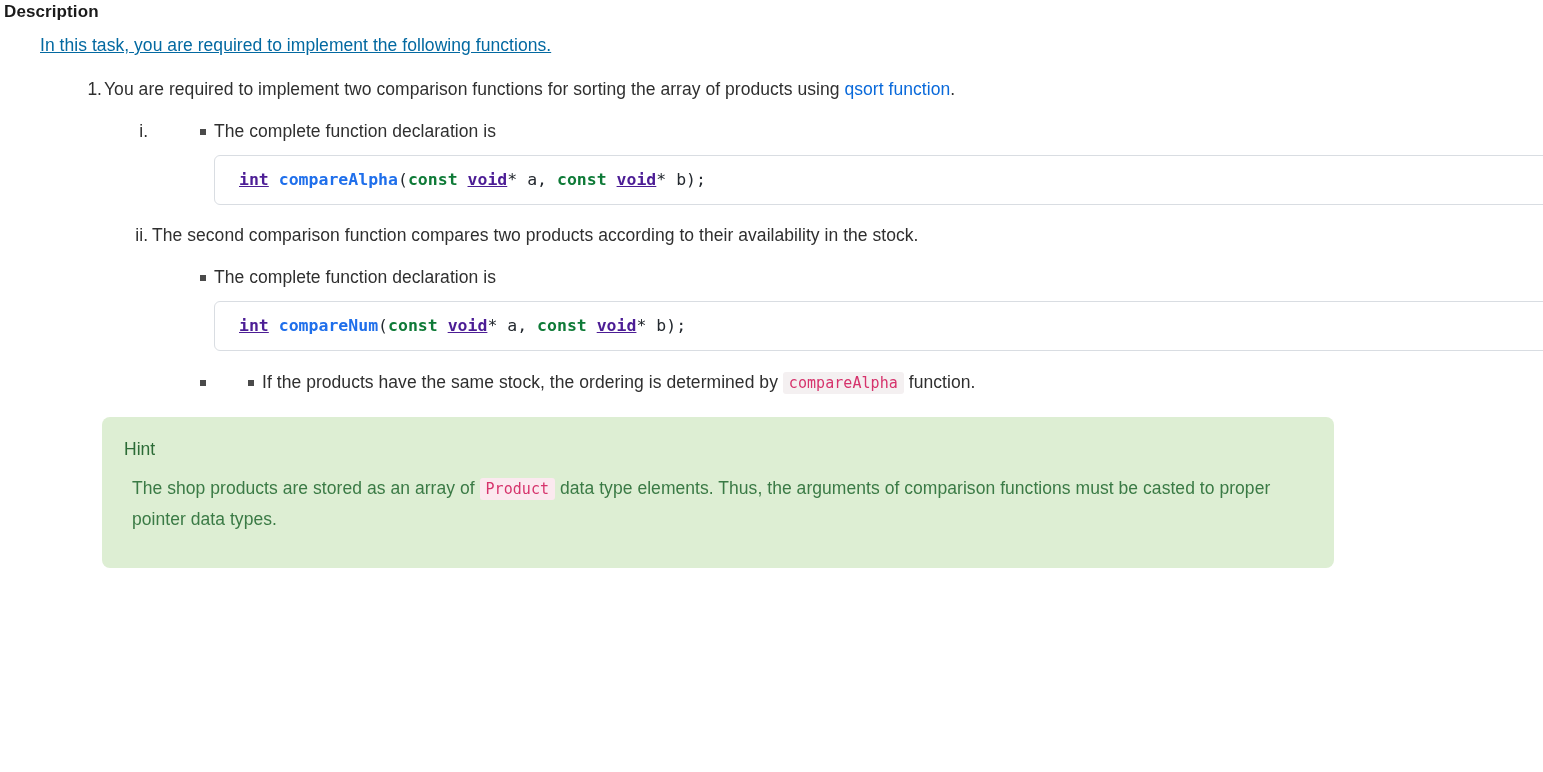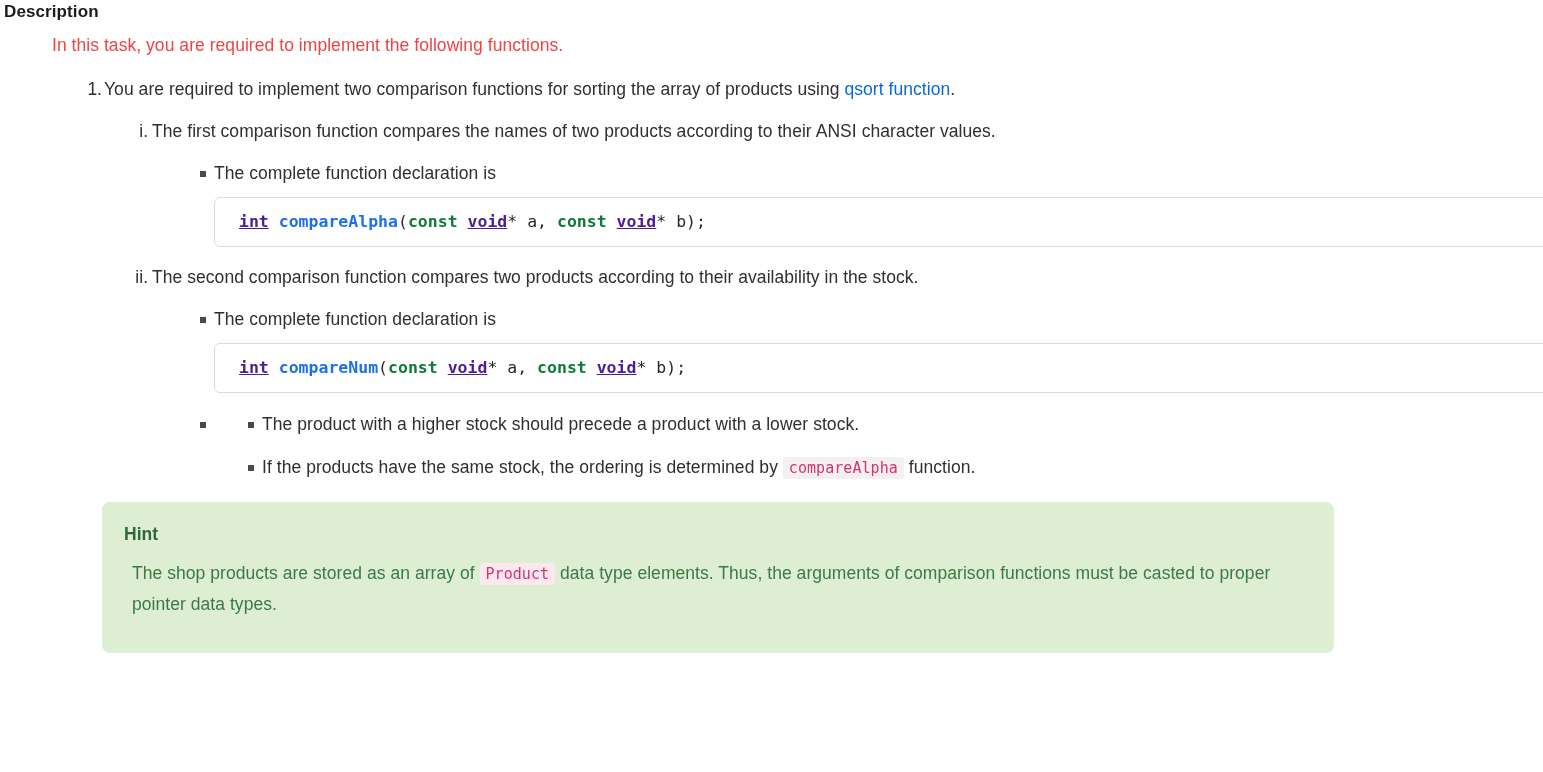--- a/index.html
+++ b/index.html
@@ -31,24 +31,25 @@
     margin: 0;
     padding: 1px 0 0 4px;
     line-height: 22px;
     letter-spacing: 0.1px;
   }
 
   
   .intro {
     font-size: 17.5px;
     line-height: 24px;
-    color: #ef4444;
-    margin: 0;
-    padding: 10px 0 0 52px;
+    color: #0369a1;
+    margin: 0;
+    padding: 10px 0 0 40px;
     letter-spacing: 0.05px;
+    text-decoration: underline;
   }
 
   
   ol.level1 {
     list-style: none;
     margin: 0;
     padding: 0;
   }
   ol.level1 > li {
     position: relative;
@@ -176,21 +177,21 @@
   
   .hint {
     margin: 22px 0 0 0;
     background: #ddeed3;
     border-radius: 8px;
     padding: 20px 22px 26px 22px;
     box-sizing: border-box;
   }
   .hint-title {
     font-size: 17.5px;
-    font-weight: bold;
+    font-weight: normal;
     color: #2b6b36;
     line-height: 24px;
     margin: 0 0 12px 0;
   }
   .hint-body {
     font-size: 17.5px;
     line-height: 30px;
     color: #3a7a45;
     margin: 8px;
     letter-spacing: 0.05px;
@@ -221,21 +222,20 @@
 
   <ol class="level1">
     <li>
       <span class="marker">1.</span>
       <span class="li-text"><span>You are required to implement two comparison functions for sorting the array of products using </span><a class="link" href="#">qsort function</a><span>.</span></span>
 
       <ol class="level2">
 
         <li>
           <span class="marker">i.</span>
-          <span class="li-text">The first comparison function compares the names of two products according to their ANSI character values.</span>
 
           <ul class="level3">
             <li>
               <span class="sq"></span>
               <span class="li-text">The complete function declaration is</span>
 
               <div class="codeblock cb-wrap-1"><span class="tok-type">int</span><span class="tok-plain"> </span><span class="tok-fn">compareAlpha</span><span class="tok-punct">(</span><span class="tok-kw">const</span><span class="tok-plain"> </span><span class="tok-type">void</span><span class="tok-punct">*</span><span class="tok-plain"> a, </span><span class="tok-kw">const</span><span class="tok-plain"> </span><span class="tok-type">void</span><span class="tok-punct">*</span><span class="tok-plain"> b);</span></div>
             </li>
 
           </ul>
@@ -250,24 +250,20 @@
               <span class="sq"></span>
               <span class="li-text">The complete function declaration is</span>
 
               <div class="codeblock cb-wrap-2"><span class="tok-type">int</span><span class="tok-plain"> </span><span class="tok-fn">compareNum</span><span class="tok-punct">(</span><span class="tok-kw">const</span><span class="tok-plain"> </span><span class="tok-type">void</span><span class="tok-punct">*</span><span class="tok-plain"> a, </span><span class="tok-kw">const</span><span class="tok-plain"> </span><span class="tok-type">void</span><span class="tok-punct">*</span><span class="tok-plain"> b);</span></div>
             </li>
 
             <li>
               <span class="sq"></span>
 
               <ul class="level4">
-                <li>
-                  <span class="sq"></span>
-                  <span class="li-text">The product with a higher stock should precede a product with a lower stock.</span>
-                </li>
                 <li>
                   <span class="sq"></span>
                   <span class="li-text"><span>If the products have the same stock, the ordering is determined by </span><code class="inline">compareAlpha</code><span> function.</span></span>
                 </li>
               </ul>
             </li>
           </ul>
         </li>
       </ol>
     </li>

